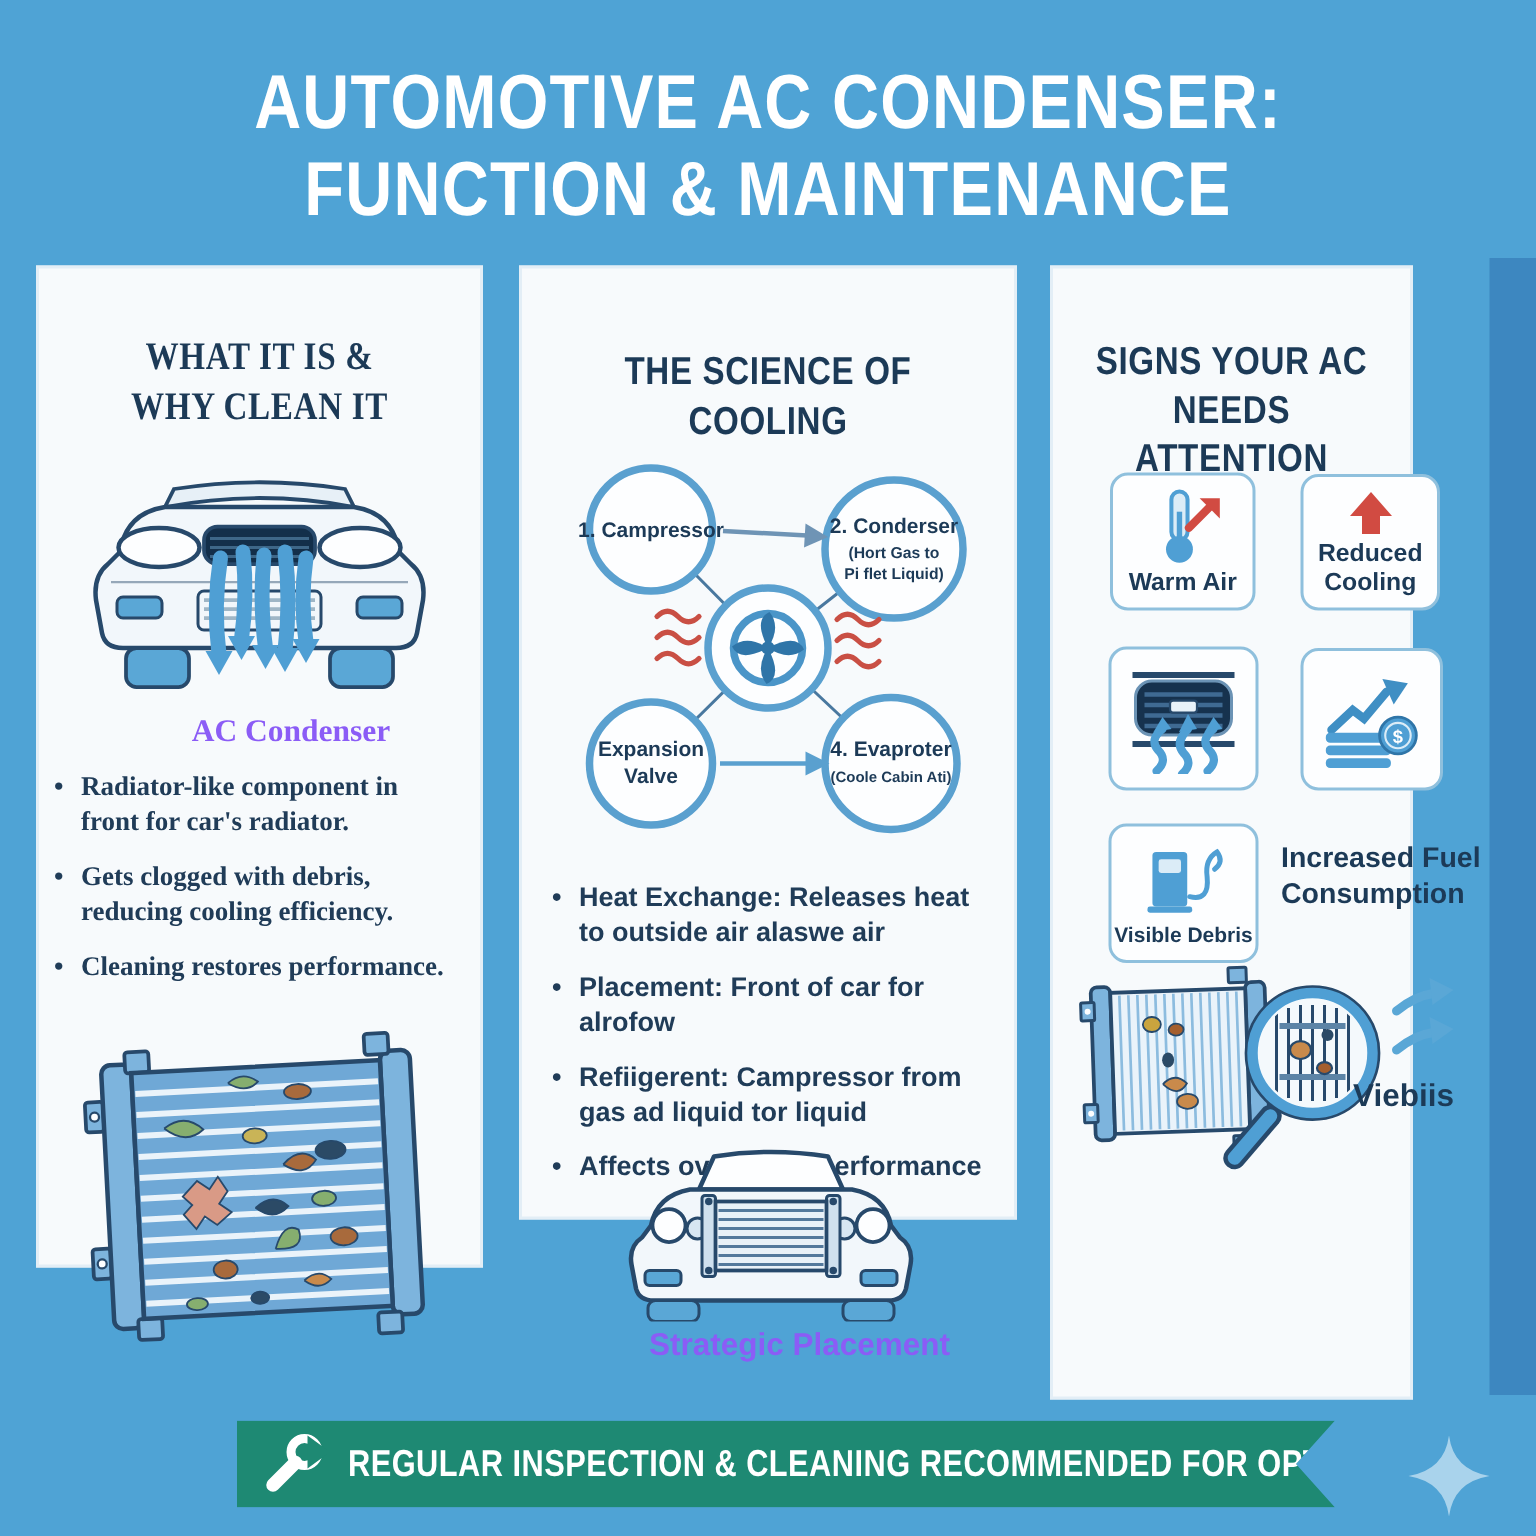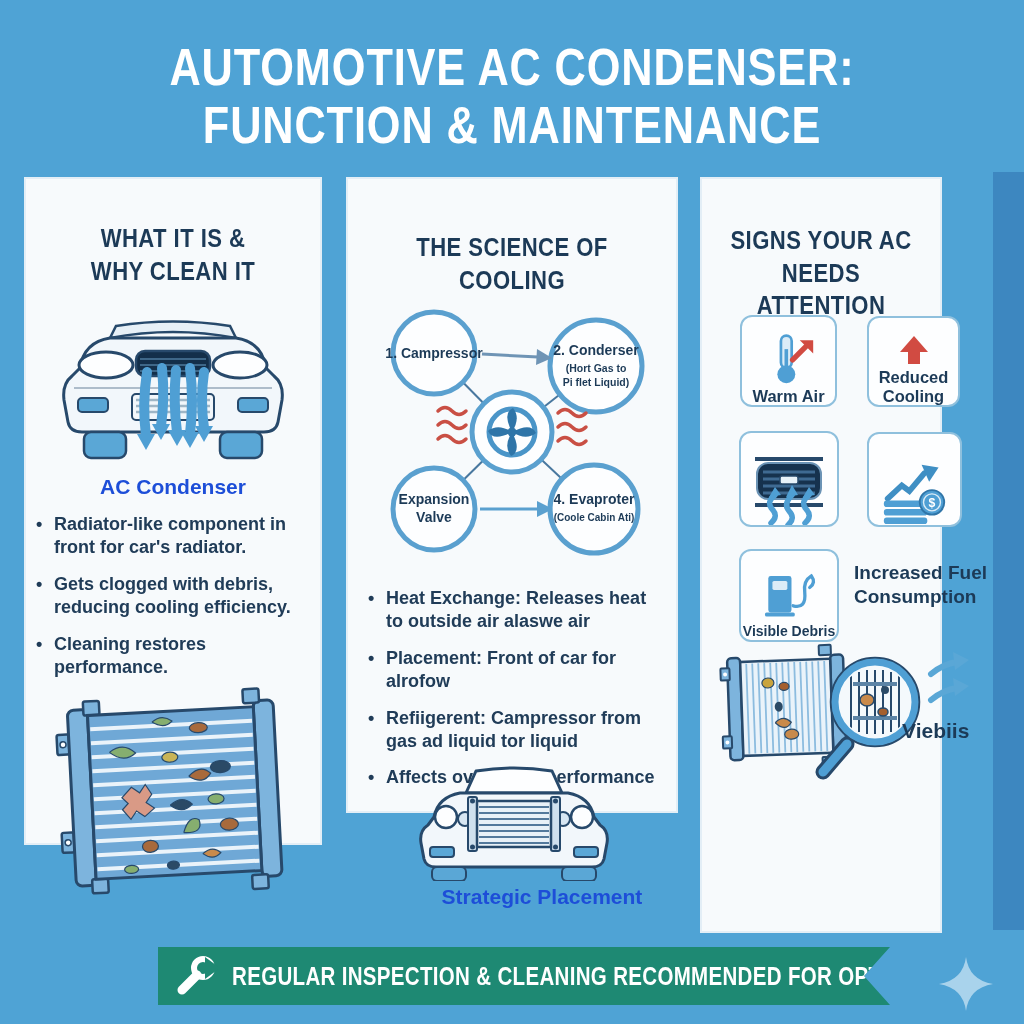--- a/index.html
+++ b/index.html
@@ -8,36 +8,36 @@
   svg{display:block;}
   svg text{font-family:"Liberation Sans",sans-serif;}
   .condensed{display:block;transform:scaleX(.85);transform-origin:center top;}
   
   .title{position:absolute;top:26px;left:0;width:1024px;text-align:center;color:#ffffff;
          font-weight:bold;font-size:51px;line-height:1.14;letter-spacing:1px;margin-top:13px;}
   
   .right-strip{position:absolute;left:993px;top:172px;width:31px;height:758px;background:#3d87c0;}
   
   .panel{position:absolute;top:177px;background:#f7fafc;border:2px solid #e3eef6;box-sizing:border-box;}
-  #panel-left{left:24px;width:298px;height:668px;}
-  #panel-mid{left:346px;width:332px;height:636px;padding-left:30px;}
+  #panel-left{left:24px;width:298px;height:668px;font-family:Liberation Serif, serif;}
+  #panel-mid{left:346px;width:332px;height:636px;}
   #panel-right{left:700px;width:242px;height:756px;}
   .panel h2{margin:0;text-align:center;font-size:26px;line-height:1.25;color:#1c3a57;
             font-weight:bold;letter-spacing:.5px;}
   .abs{position:absolute;}
-  .caption{font-weight:bold;font-size:21px;color:#1d4ed8;text-align:center;width:100%;}
+  .caption{font-weight:bold;font-size:21px;color:#8b5cf6;text-align:center;width:100%;margin-left:21px;}
   
   .bullets{list-style:none;margin:0;padding:0;}
   .bullets li{position:relative;padding-left:22px;font-size:18px;line-height:1.3;
               font-weight:bold;color:#203c58;margin-bottom:13px;}
   .bullets li::before{content:"•";position:absolute;left:4px;top:0;color:#203c58;}
   
   .card{position:absolute;background:#fdfeff;border:2.5px solid #8fc0dd;border-radius:12px;
         box-sizing:border-box;display:flex;flex-direction:column;align-items:center;
-        justify-content:flex-end;gap:2px;}
+        justify-content:center;gap:2px;}
   .card-label{font-weight:bold;color:#1c3a57;font-size:16.5px;text-align:center;line-height:1.12;}
   .fuel-text{position:absolute;font-weight:bold;font-size:19px;line-height:1.25;color:#1c3a57;}
   .inspect-label{position:absolute;font-weight:bold;font-size:21px;color:#1c3a57;}
   
   .banner{position:absolute;left:158px;top:947px;width:732px;height:58px;background:#1e8973;
           clip-path:polygon(0 0,100% 0,calc(100% - 26px) 50%,100% 100%,0 100%);
           display:flex;align-items:center;}
   .banner-text{color:#ffffff;font-weight:bold;font-size:25px;letter-spacing:.4px;
                transform:scaleX(.82);transform-origin:left center;white-space:nowrap;}
   .sparkle{position:absolute;left:938px;top:956px;}

